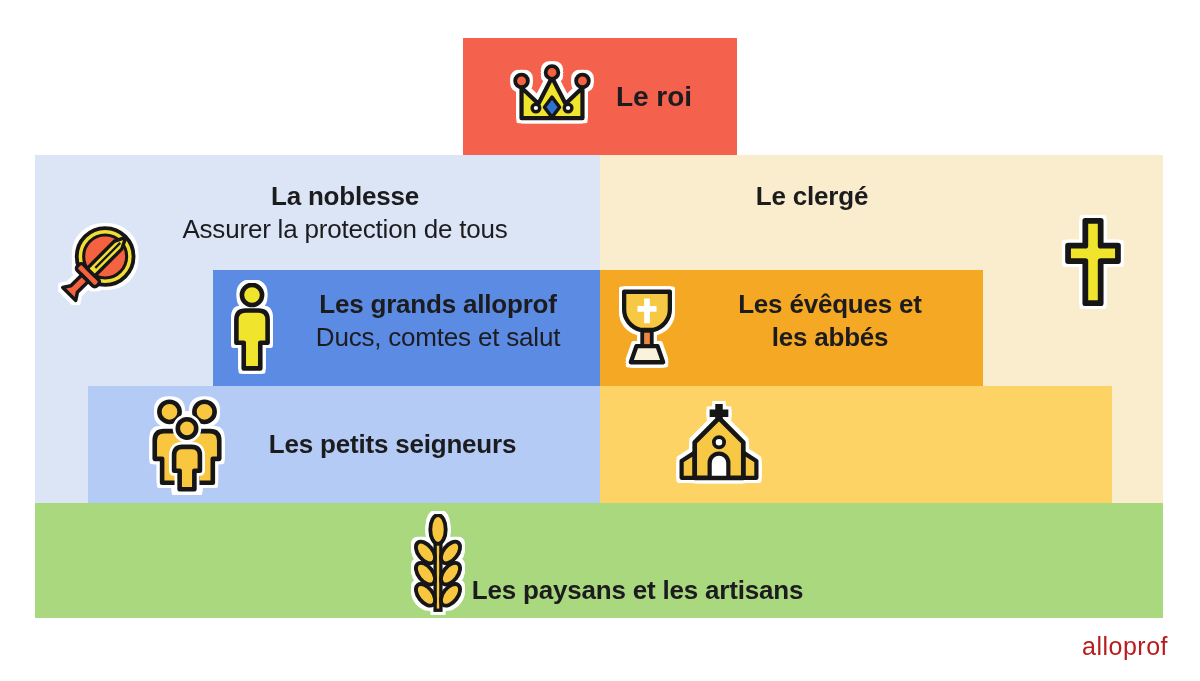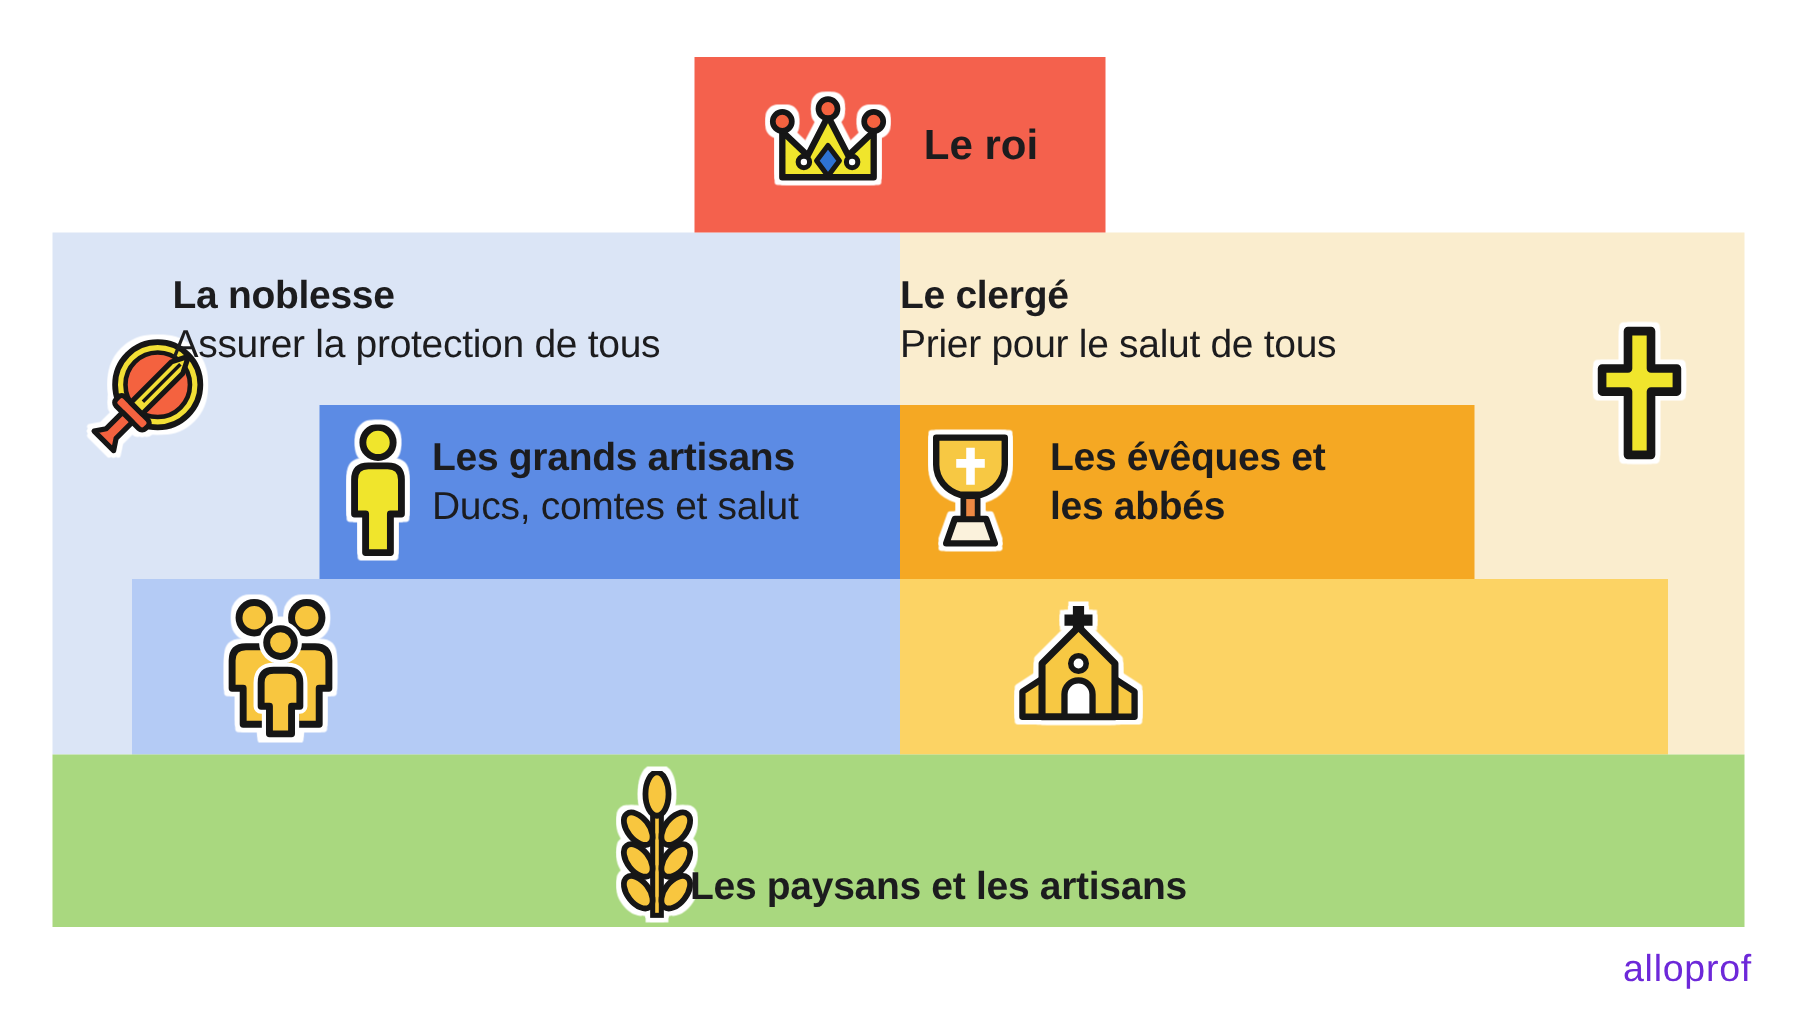--- a/index.html
+++ b/index.html
@@ -11,21 +11,21 @@
   .roi-box{left:463px;top:38px;width:274px;height:117px;background:var(--roi-bg);
     display:flex;align-items:center;justify-content:center;gap:20px;}
   .noblesse-bg{left:35px;top:155px;width:565px;height:348px;background:var(--noblesse-bg);}
   .clerge-bg{left:600px;top:155px;width:563px;height:348px;background:var(--clerge-bg);}
   .grands-box{left:213px;top:270px;width:387px;height:116px;background:var(--grands-bg);}
   .eveques-box{left:600px;top:270px;width:383px;height:116px;background:var(--eveques-bg);}
   .petits-box{left:88px;top:386px;width:512px;height:117px;background:var(--petits-bg);}
   .pretres-box{left:600px;top:386px;width:512px;height:117px;background:var(--pretres-bg);}
   .paysans-box{left:35px;top:503px;width:1128px;height:115px;background:var(--paysans-bg);}
 
-  .txt{position:absolute;text-align:left;line-height:33px;font-size:26px;letter-spacing:-0.2px;}
+  .txt{position:absolute;text-align:center;line-height:33px;font-size:26px;letter-spacing:-0.2px;}
   .b{font-weight:700;}
   .roi-label{font-size:28px;font-weight:700;}
   .noblesse-txt{left:115px;top:180px;width:460px;}
   .clerge-txt{left:600px;top:180px;width:424px;}
   .grands-txt{left:288px;top:288px;width:300px;}
   .eveques-txt{left:700px;top:288px;width:260px;}
   .petits-txt{left:240px;top:428px;width:305px;}
   .pretres-txt{left:770px;top:410px;width:250px;}
   .paysans-txt{left:460px;top:546px;width:355px;margin-top:28px;}
 
@@ -34,21 +34,21 @@
                   drop-shadow(0 3px 0 #fff) drop-shadow(0 -3px 0 #fff);}
   .sword-icon{left:56px;top:218px;}
   .cross-icon{left:1060px;top:215px;}
   .person-icon{left:226px;top:283px;}
   .chalice-icon{left:618px;top:287px;}
   .group-icon{left:148px;top:398px;}
   .church-icon{left:676px;top:402px;}
   .wheat-icon{left:406px;top:514px;}
 
   .logo{position:absolute;left:1020px;top:632px;width:148px;text-align:right;
-    font-size:25px;font-weight:500;letter-spacing:0.5px;color:#6d28d9;}
+    font-size:25px;font-weight:500;letter-spacing:0.5px;color:#b91c1c;}
 </style>
 </head>
 <body>
 
 <div class="canvas">
 
   <div class="box noblesse-bg"></div>
   <div class="box clerge-bg"></div>
   <div class="box grands-box"></div>
   <div class="box eveques-box"></div>
@@ -127,33 +127,33 @@
     <ellipse cx="44" cy="84" rx="7.5" ry="13" transform="rotate(38 44 84)" fill="#F8C63F" stroke="#161616" stroke-width="4"></ellipse>
   </svg>
 
   <div class="txt noblesse-txt">
     <div class="b">La noblesse</div>
     <div>Assurer la protection de tous</div>
   </div>
 
   <div class="txt clerge-txt">
     <div class="b">Le clergé</div>
-    <div>Prier pour le salut de tous</div>
   </div>
 
   <div class="txt grands-txt">
-    <div class="b">Les grands artisans</div>
+    <div class="b">Les grands alloprof</div>
     <div>Ducs, comtes et salut</div>
   </div>
 
   <div class="txt eveques-txt">
     <div class="b">Les évêques et</div>
     <div class="b">les abbés</div>
   </div>
 
+  <div class="txt petits-txt b">Les petits seigneurs</div>
 
   <div class="txt pretres-txt">
   </div>
 
   <div class="txt paysans-txt b">Les paysans et les artisans</div>
 
   <div class="logo">alloprof</div>
 </div>
 
 </body></html>

